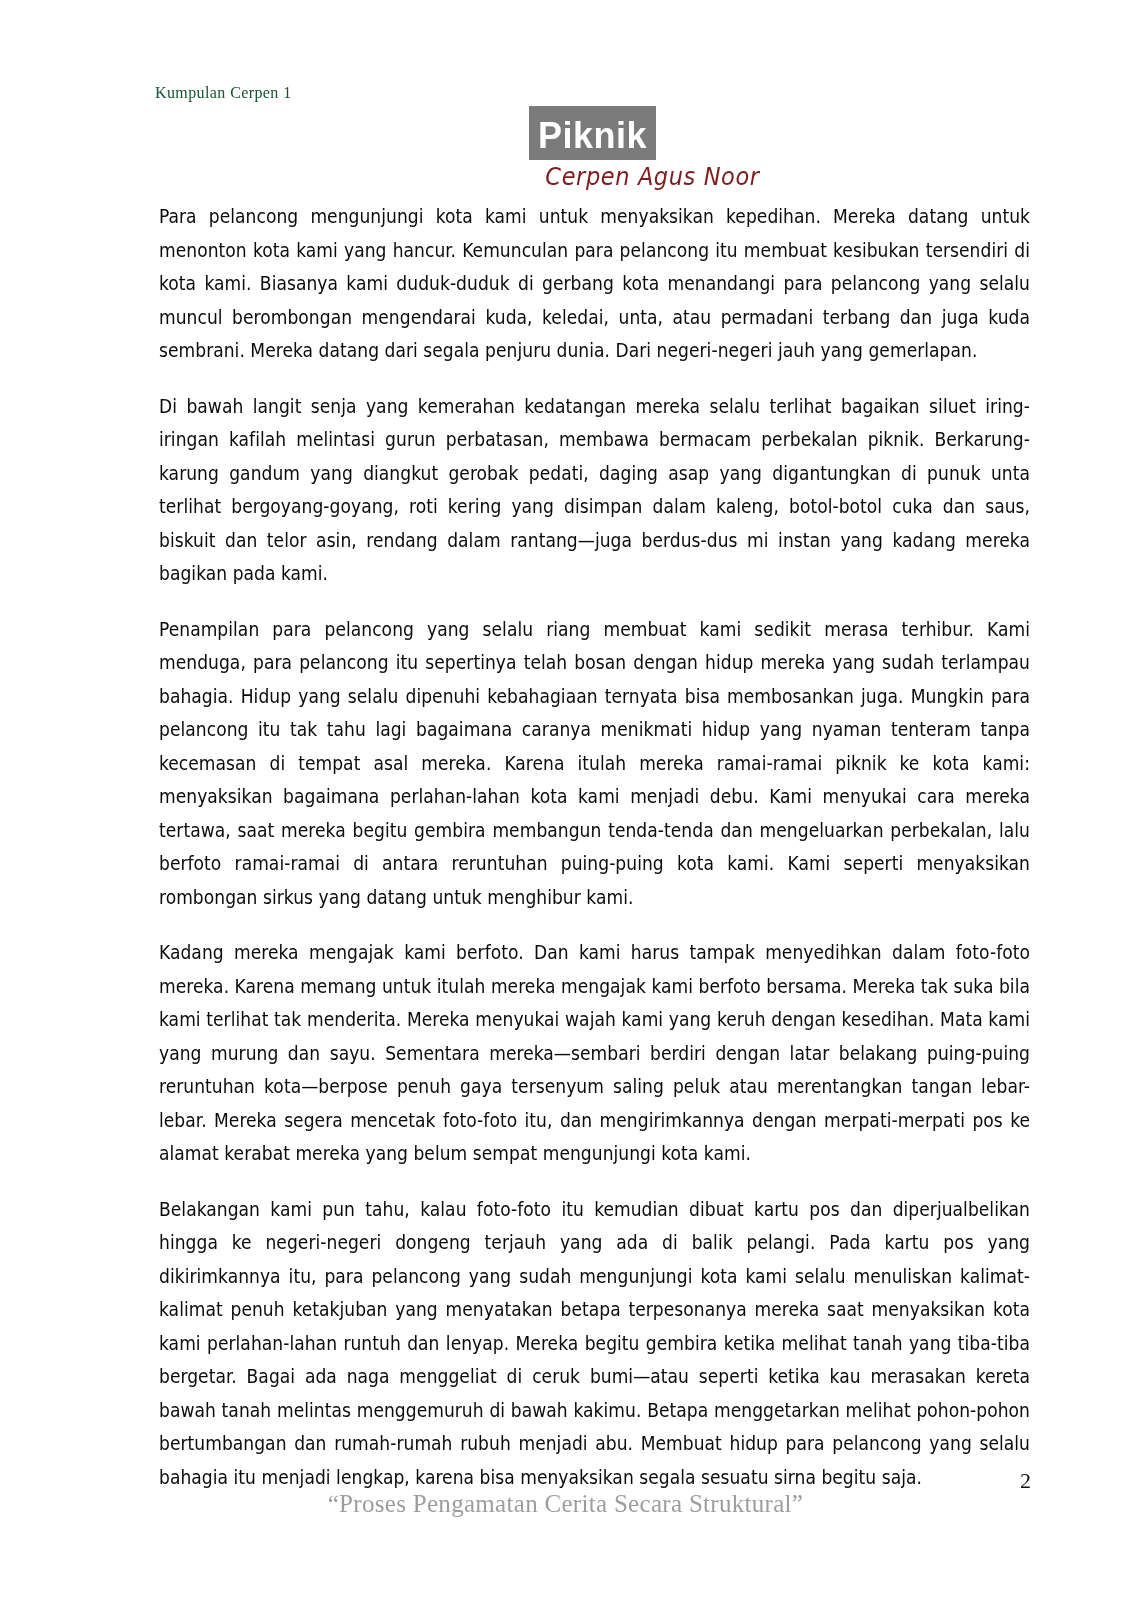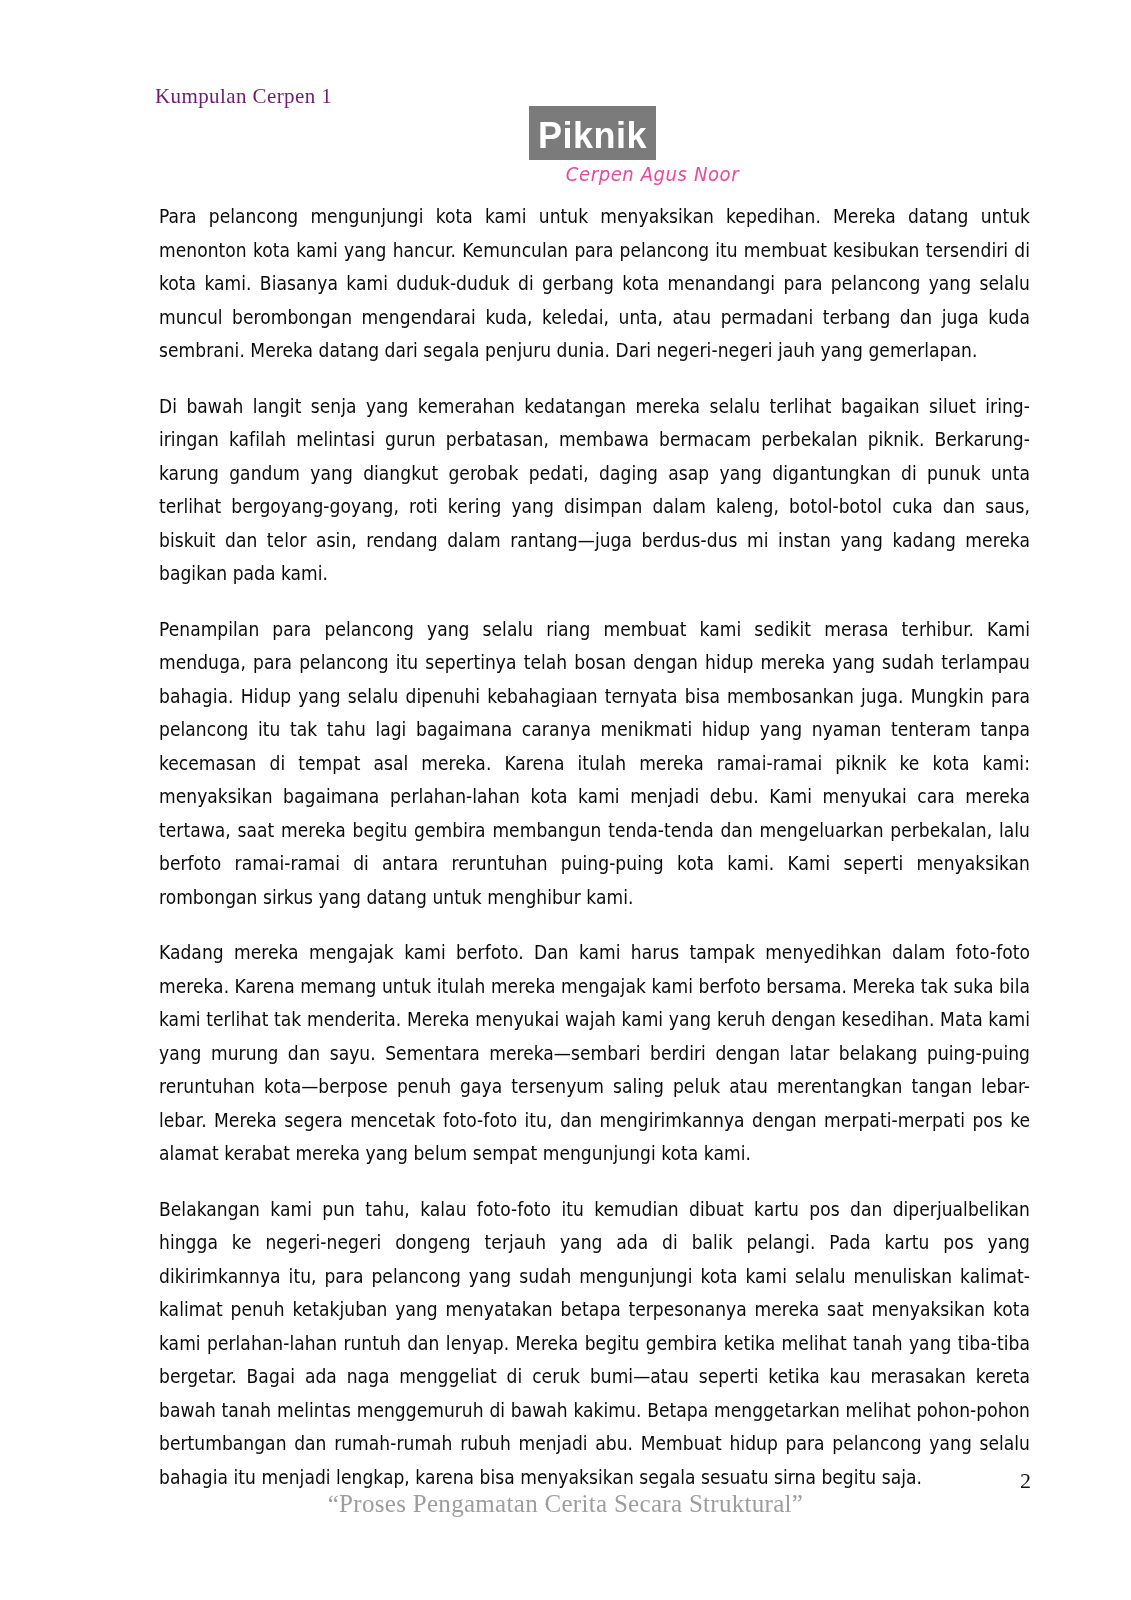--- a/index.html
+++ b/index.html
@@ -16,22 +16,22 @@
     overflow: hidden;
     box-sizing: border-box;
   }
 
   
   .running-head {
     position: absolute;
     left: 155px;
     top: 84px;
     font-family: "Liberation Serif", "DejaVu Serif", serif;
-    font-size: 21px;
-    color: #701a75;
+    font-size: 16px;
+    color: #14532d;
     letter-spacing: 0.4px;
     white-space: nowrap;
   }
 
   
   .title-block {
     position: absolute;
     left: 155px;
     top: 106px;
     width: 875px;
@@ -46,22 +46,22 @@
     font-size: 36px;
     line-height: 1.05;
     letter-spacing: 0.5px;
     padding: 11px 9px 5px 9px;
   }
   .byline {
     margin-top: 2px;
     text-align: center;
     font-family: "Liberation Sans Narrow", "DejaVu Sans Condensed", "Liberation Sans", sans-serif;
     font-style: italic;
-    font-size: 20px;
-    color: #ec4899;
+    font-size: 25px;
+    color: #7f1d1d;
     letter-spacing: 0.6px;
     padding-left: 120px;
   }
 
   
   .body-col {
     position: absolute;
     left: 155px;
     top: 200px;
     width: 875px;

